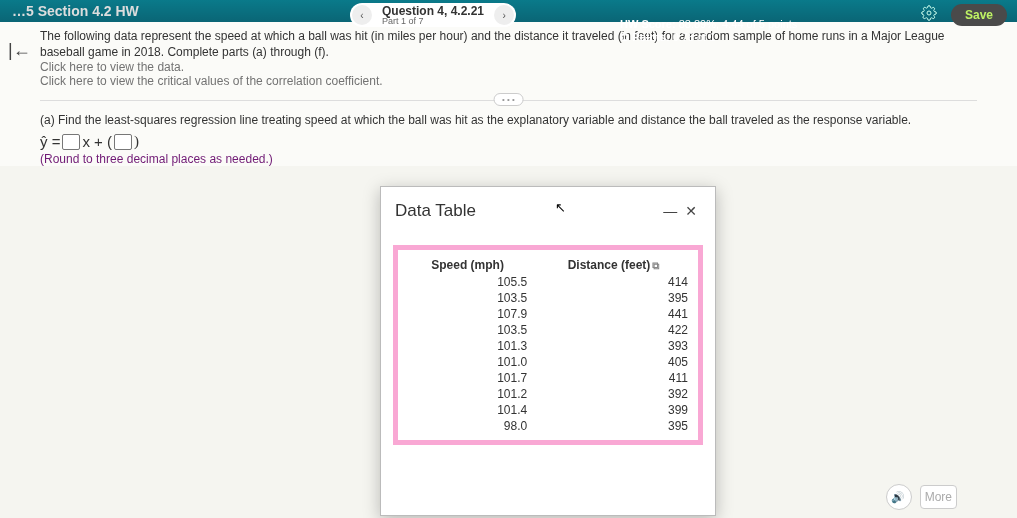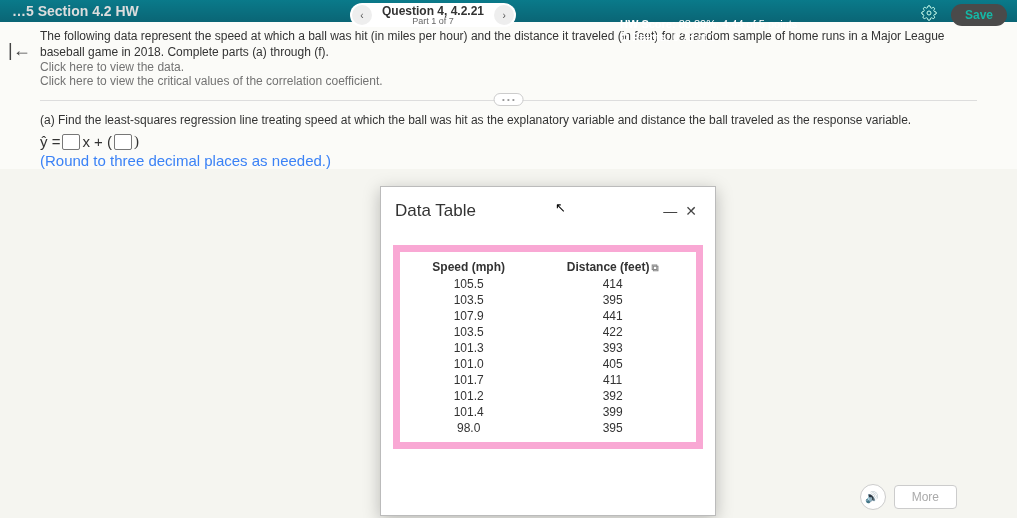--- a/index.html
+++ b/index.html
@@ -1,51 +1,51 @@
 <!DOCTYPE html>
 <html><head>
 <meta charset="utf-8">
 <style>
 *{margin:0;padding:0;box-sizing:border-box;font-family:Arial,Helvetica,sans-serif}
 body{width:1017px;height:518px;background:#f5f5f0;overflow:hidden;position:relative}
 .topbar{height:22px;background:linear-gradient(#0a7a8a,#0a6575);display:flex;align-items:center;color:#fff;font-size:11px;padding:0 8px;position:relative}
 .hw-title{color:#ddd;font-size:14px;font-weight:700;margin-right:auto;margin-left:4px}
 .q-nav{display:flex;align-items:center;background:#fff;border-radius:14px;height:24px;padding:0 2px;color:#333;position:absolute;left:350px;top:3px}
 .nav-arrow{width:20px;height:20px;border-radius:50%;background:#eee;display:flex;align-items:center;justify-content:center;font-size:10px;color:#555;cursor:pointer}
-.q-mid{padding:0 10px;text-align:center;line-height:1;font-size:11px}
+.q-mid{padding:0 10px;text-align:left;line-height:1;font-size:11px}
 .q-mid .t{font-weight:700;font-size:12px}
 .q-mid .p{font-size:9px;color:#666}
 .score-block{position:absolute;left:620px;top:18px;font-size:11px;line-height:1.2}
 .score-block .b{font-weight:700}
 .gear{position:absolute;right:80px;top:5px;color:#cfe;cursor:pointer}
-.save-btn{position:absolute;right:10px;top:4px;background:#4a4a4a;color:#14b8a6;border-radius:12px;padding:4px 14px;font-size:12px;cursor:pointer;font-weight:700}
+.save-btn{position:absolute;right:10px;top:4px;background:#4a4a4a;color:#bef264;border-radius:12px;padding:4px 14px;font-size:12px;cursor:pointer;font-weight:700}
 .back-arrow{position:absolute;left:8px;top:40px;font-size:18px;color:#444;cursor:pointer}
 .content{padding:6px 40px 0 40px;font-size:12px;color:#333;background:#fbfbf8}
 .prob{line-height:1.35}
 .link{color:#737373;cursor:pointer;display:inline-block}
 .strike-sep{border:none;border-top:1px solid #ddd;margin:12px 0 8px;position:relative}
 .strike-pill{position:absolute;left:50%;top:-8px;transform:translateX(-50%);background:#fff;border:1px solid #ccc;border-radius:8px;font-size:8px;padding:1px 8px;color:#999}
 .part-a{margin-top:12px}
 .eq{margin:6px 0 2px;font-family:'Times New Roman',serif;font-size:15px;display:flex;align-items:center;gap:2px}
 .box{display:inline-block;width:18px;height:16px;border:1px solid #777;border-radius:2px;background:#fff}
 .par{font-family:'Times New Roman',serif}
-.round{font-size:15px;color:#3b82f6}
+.round{font-size:12px;color:#701a75}
 .modal{position:absolute;left:380px;top:186px;width:336px;height:330px;background:#fff;border:1px solid #bbb;box-shadow:0 4px 16px rgba(0,0,0,.25)}
 .modal-head{display:flex;align-items:center;padding:14px 14px 6px;font-size:17px;color:#333}
 .modal-head .sp{flex:1}
 .modal-ctl{font-size:14px;color:#444;cursor:pointer;padding:0 4px}
-.tbl-wrap{margin:18px 12px 0;border:7px solid #f9a8d4;padding:6px 4px}
+.tbl-wrap{margin:18px 12px 0;border:5px solid #f9a8d4;padding:6px 4px}
 table{width:100%;border-collapse:collapse;font-size:12px;color:#333}
 th{font-weight:700;padding:2px 6px;text-align:center}
-td{padding:1px 6px;text-align:center}
+td{padding:1px 6px;text-align:right}
 .copy-ico{font-size:10px;color:#888;margin-left:2px}
 .cursor{position:absolute;left:555px;top:200px;font-size:13px;color:#000;pointer-events:none}
 .bottom-btns{position:absolute;right:60px;bottom:8px;display:flex;gap:8px;align-items:center}
 .round-btn{width:26px;height:26px;border-radius:50%;background:#fff;border:1px solid #ccc;display:flex;align-items:center;justify-content:center;font-size:11px;color:#888;cursor:pointer}
-.more-btn{border:1px solid #ccc;background:#fff;color:#aaa;border-radius:4px;padding:4px 17px;font-size:12px;cursor:pointer}
+.more-btn{border:1px solid #ccc;background:#fff;color:#aaa;border-radius:4px;padding:4px 4px;font-size:12px;cursor:pointer}
 svg.icon{width:16px;height:16px;stroke:#cfe;fill:none;stroke-width:1.5}
 </style>
 </head>
 <body>
 
 <div class="topbar">
   <span class="hw-title">…5 Section 4.2 HW</span>
   <div class="q-nav">
     <div class="nav-arrow">‹</div>
     <div class="q-mid">

